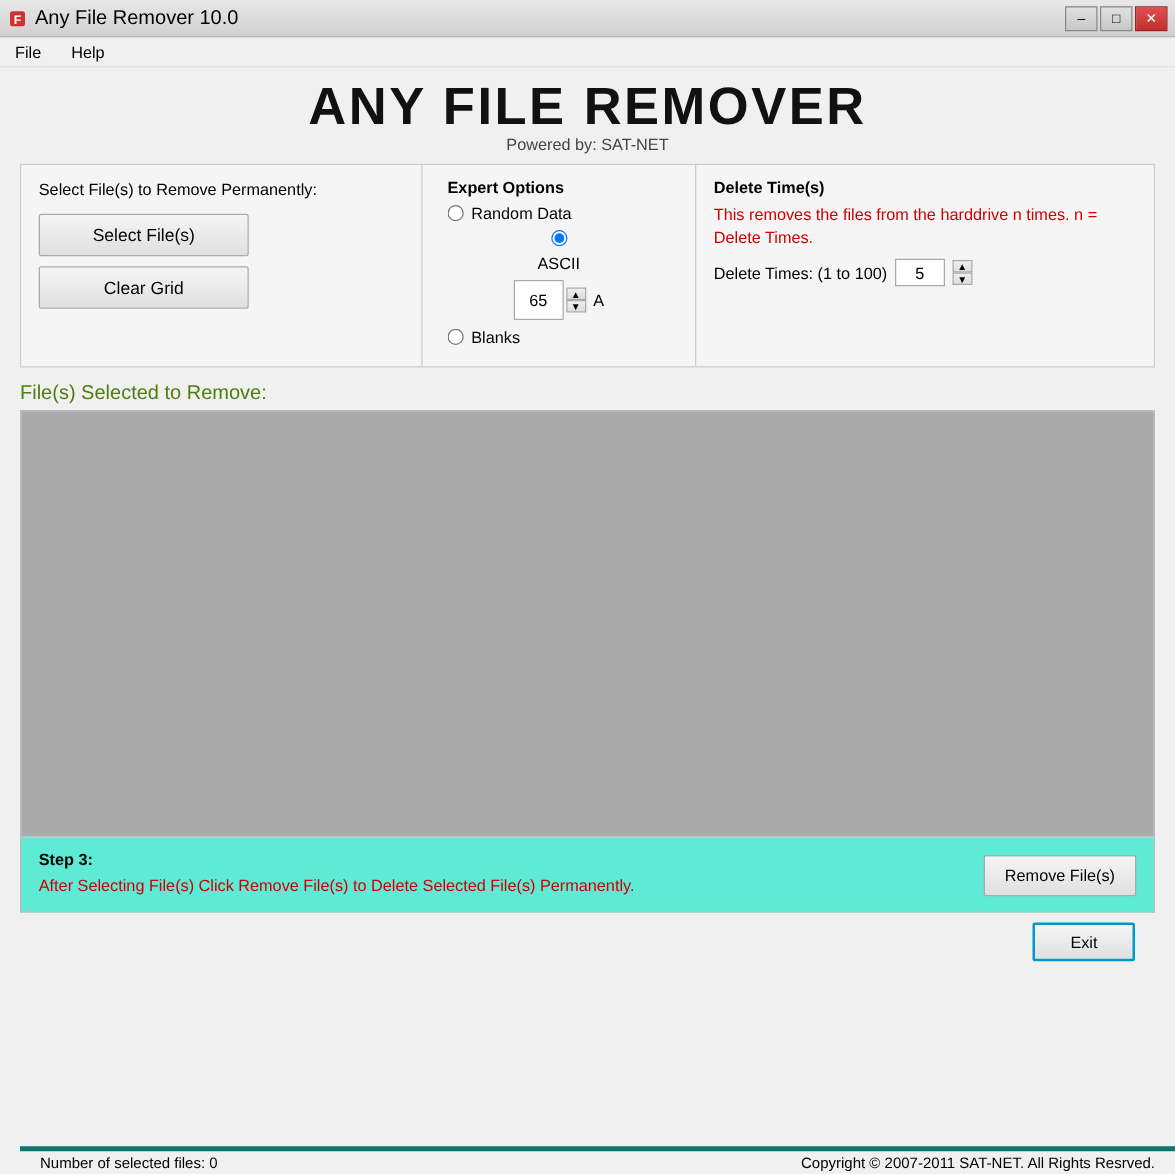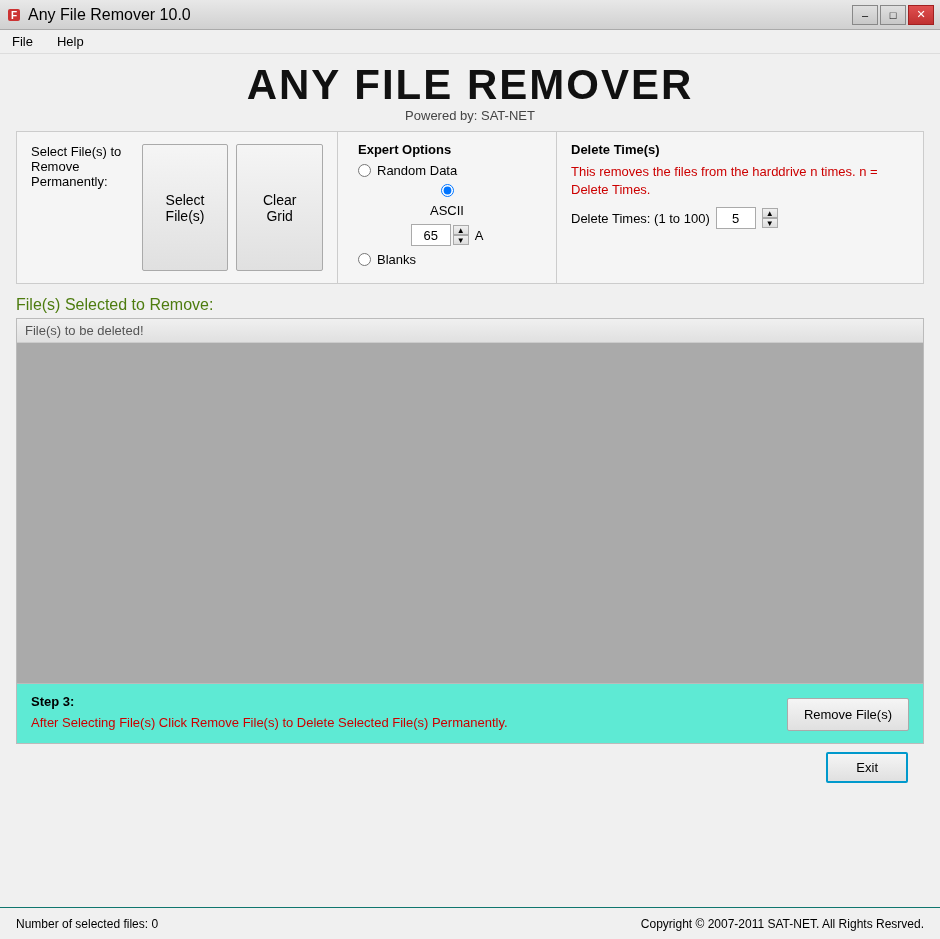--- a/index.html
+++ b/index.html
@@ -112,36 +112,36 @@
       font-weight: bold;
       margin-bottom: 6px;
       color: #000;
     }
 
     
     .left-section {
       width: 320px;
       padding: 12px 14px;
       display: flex;
-      flex-direction: row;
+      flex-direction: column;
       gap: 8px;
     }
     .left-section-label {
       font-size: 13px;
       font-weight: normal;
       color: #000;
       margin-bottom: 4px;
     }
     .action-btn {
       background: linear-gradient(to bottom, #f5f5f5, #e0e0e0);
       border: 1px solid #aaa;
       padding: 8px 16px;
       font-size: 14px;
       cursor: pointer;
-      width: 148px;
+      width: 168px;
       text-align: center;
       border-radius: 2px;
     }
 
     
     .expert-section {
       width: 220px;
       padding: 10px 20px;
       border-left: 1px solid #ccc;
       border-right: 1px solid #ccc;
@@ -162,21 +162,21 @@
       flex-direction: column;
     }
     .ascii-spinner {
       display: flex;
       align-items: center;
       gap: 2px;
     }
     .ascii-value {
       border: 1px solid #aaa;
       width: 40px;
-      height: 22px;
+      height: 32px;
       text-align: center;
       font-size: 13px;
       background: white;
     }
     .spinner-btns {
       display: flex;
       flex-direction: column;
     }
     .spinner-btn {
       width: 16px;
@@ -294,30 +294,30 @@
       padding: 6px 28px;
       font-size: 13px;
       cursor: pointer;
       border-radius: 2px;
     }
 
     
     .status-bar {
       position: absolute;
       bottom: 0;
-      left: 0;
+      left: 16px;
       right: 0;
       background: #f0f0f0;
-      border-top: 1px solid #0f766e;
+      border-top: 4px solid #0f766e;
       padding: 4px 16px;
       display: flex;
       justify-content: space-between;
       font-size: 12px;
       color: #000;
-      height: 32px;
+      height: 22px;
       align-items: center;
     }
   </style>
 </head>
 <body>
 
 <div class="title-bar">
   <div class="title-bar-left">
     <svg class="title-icon" viewBox="0 0 16 16">
       <rect x="2" y="2" width="12" height="12" rx="2" fill="#cc3333"></rect>
@@ -386,21 +386,20 @@
           <button class="spinner-btn">▲</button>
           <button class="spinner-btn">▼</button>
         </div>
       </div>
     </div>
 
   </div>
 
   <div class="files-grid-label">File(s) Selected to Remove:</div>
   <div class="files-grid-container">
-    <div class="files-grid-header">File(s) to be deleted!</div>
     <div class="files-grid-body"></div>
   </div>
 
   <div class="bottom-area">
     <div class="step-info">
       <div class="step-label">Step 3:</div>
       <div class="step-description">After Selecting File(s) Click Remove File(s) to Delete Selected File(s) Permanently.</div>
     </div>
     <button class="remove-btn">Remove File(s)</button>
   </div>

